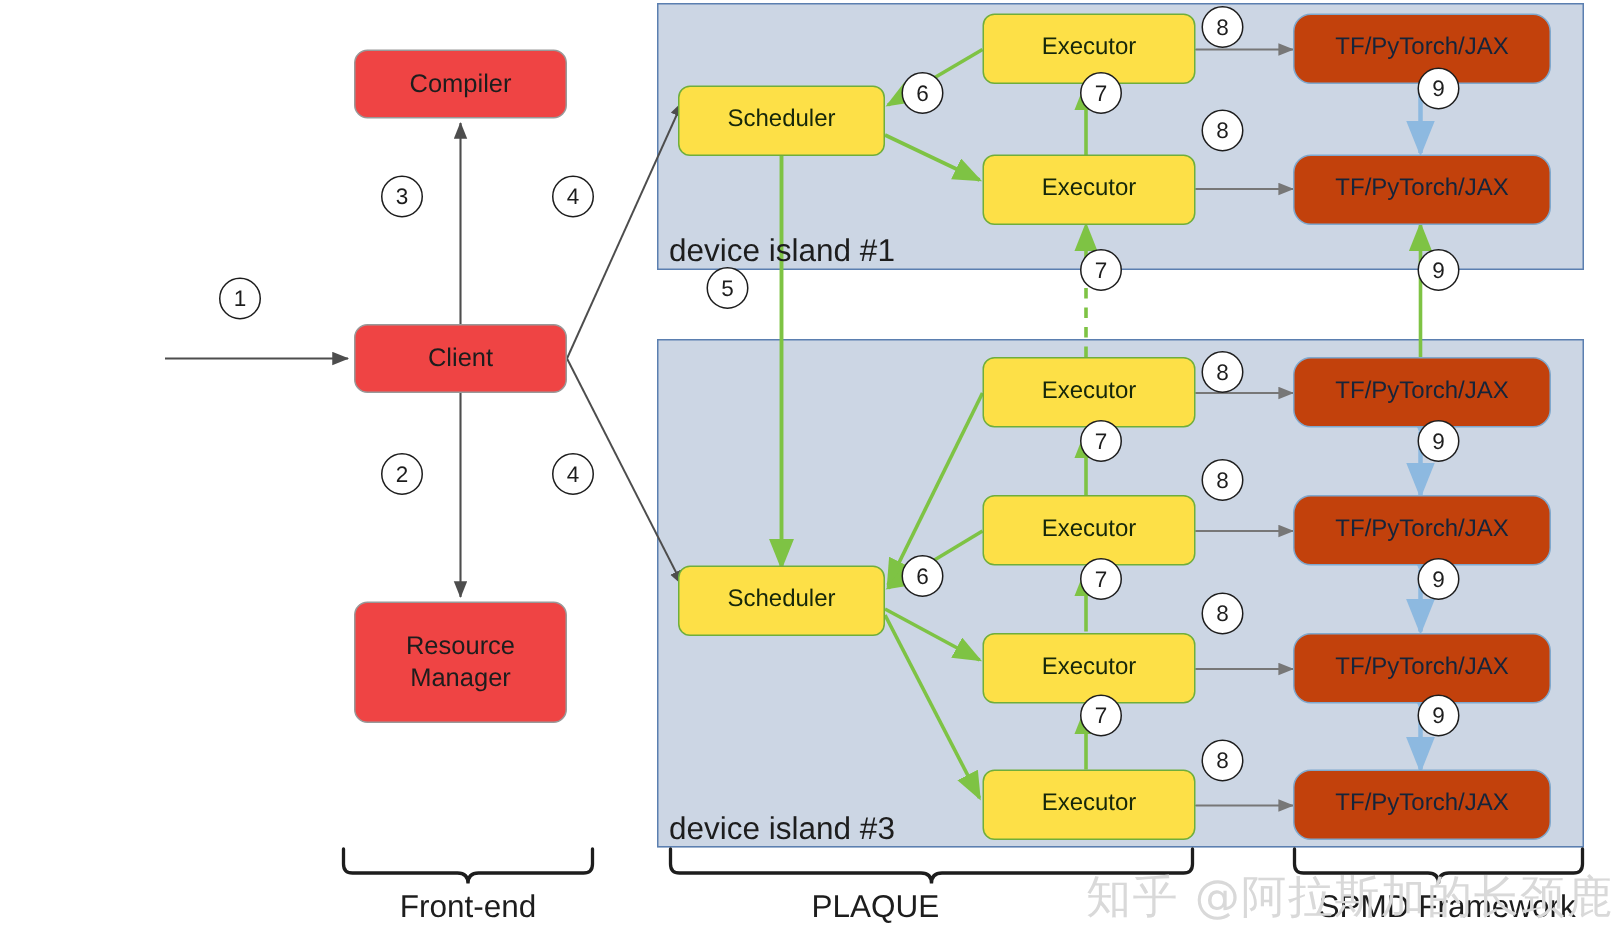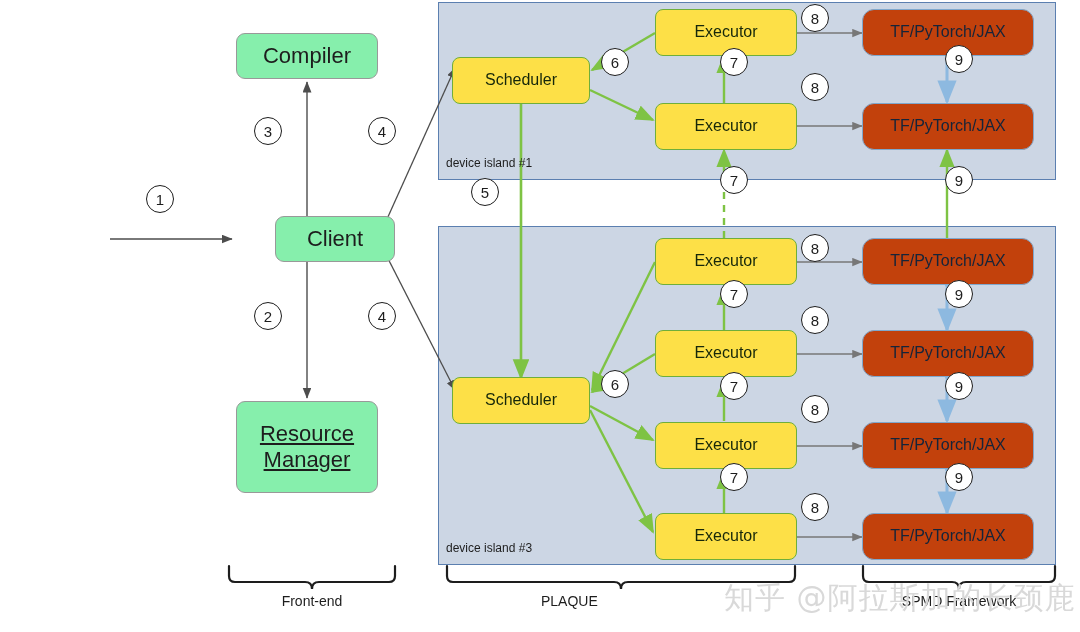--- a/index.html
+++ b/index.html
@@ -27,23 +27,23 @@
     box-sizing: border-box;
     display: flex;
     align-items: center;
     justify-content: center;
     text-align: center;
     border-radius: 9px;
     line-height: 1.18;
     color: #1d1d1d;
   }
   .box-grey {
-    background: #86efac;
+    background: #ef4444;
     border: 1.3px solid #999999;
-    font-size: 22px;
+    font-size: 17px;
     align-items: center;
   }
   .box-white {
     background: #ffffff;
     border: 1.3px solid #999999;
     font-size: 17px;
   }
   .box-green {
     background: #fde047;
     border: 1.3px solid #6fae3b;
@@ -60,42 +60,42 @@
     align-items: center;
   }
   .island {
     position: absolute;
     box-sizing: border-box;
     background: #ccd6e4;
     border: 1.4px solid #5b7fb0;
   }
   .island-label {
     position: absolute;
-    font-size: 12px;
+    font-size: 21px;
     color: #1d1d1d;
     white-space: nowrap;
     text-align: center;
   }
   .step {
     position: absolute;
     width: 28px;
     height: 28px;
     box-sizing: border-box;
     border-radius: 50%;
     background: #ffffff;
     border: 1.4px solid #1d1d1d;
     display: flex;
     align-items: center;
     justify-content: center;
     font-size: 15px;
     color: #1d1d1d;
   }
   .bracket-label {
     position: absolute;
-    font-size: 14px;
+    font-size: 21px;
     color: #1d1d1d;
     white-space: nowrap;
     text-align: center;
   }
   .watermark {
     position: absolute;
     font-family: "DejaVu Sans", sans-serif;
     font-size: 30px;
     color: #d9d9d9;
     white-space: nowrap;
@@ -170,29 +170,29 @@
     <line x1="947" y1="288" x2="947" y2="330" stroke="#8db9e0" stroke-width="3" marker-start="url(#ahBlue)" marker-end="url(#ahBlue)"></line>
     <line x1="947" y1="380" x2="947" y2="421" stroke="#8db9e0" stroke-width="3" marker-start="url(#ahBlue)" marker-end="url(#ahBlue)"></line>
     <line x1="947" y1="472" x2="947" y2="513" stroke="#8db9e0" stroke-width="3" marker-start="url(#ahBlue)" marker-end="url(#ahBlue)"></line>
 
     <path d="M229,566 L229,576 Q229,582 235,582 L305,582 Q312,582 312,589 Q312,582 319,582 L389,582 Q395,582 395,576 L395,566" fill="none" stroke="#1d1d1d" stroke-width="2.2" stroke-linecap="round"></path>
     <path d="M447,566 L447,576 Q447,582 453,582 L614,582 Q621,582 621,589 Q621,582 628,582 L789,582 Q795,582 795,576 L795,566" fill="none" stroke="#1d1d1d" stroke-width="2.2" stroke-linecap="round"></path>
     <path d="M863,566 L863,576 Q863,582 869,582 L952,582 Q959,582 959,589 Q959,582 966,582 L1049,582 Q1055,582 1055,576 L1055,566" fill="none" stroke="#1d1d1d" stroke-width="2.2" stroke-linecap="round"></path>
   </svg>
 
 
-  <div class="box box-grey" style="left:236px; top:216px; width:120px; height:46px;margin-left:39px;">
+  <div class="box box-grey" style="left:236px; top:216px; width:142px; height:46px;">
     <span>Client</span>
   </div>
 
   <div class="box box-grey" style="left:236px; top:33px; width:142px; height:46px;">
     <span>Compiler</span>
   </div>
 
-  <div class="box box-grey" style="left:236px; top:401px; width:142px; height:92px; flex-direction:column;text-decoration:underline;">
+  <div class="box box-grey" style="left:236px; top:401px; width:142px; height:81px; flex-direction:column;">
     <span>Resource</span>
     <span>Manager</span>
   </div>
 
   <div class="box box-green" style="left:452px; top:57px; width:138px; height:47px;">
     <span>Scheduler</span>
   </div>
   <div class="box box-green" style="left:655px; top:9px; width:142px; height:47px;">
     <span>Executor</span>
   </div>

